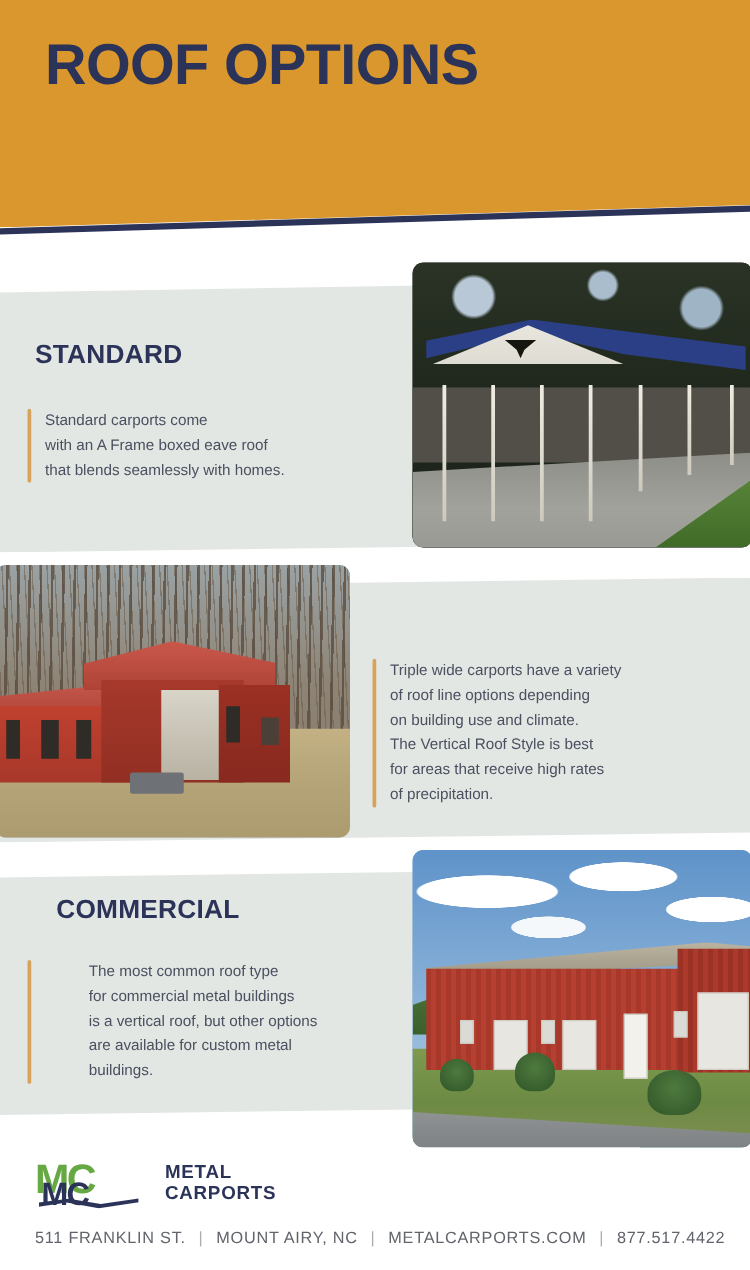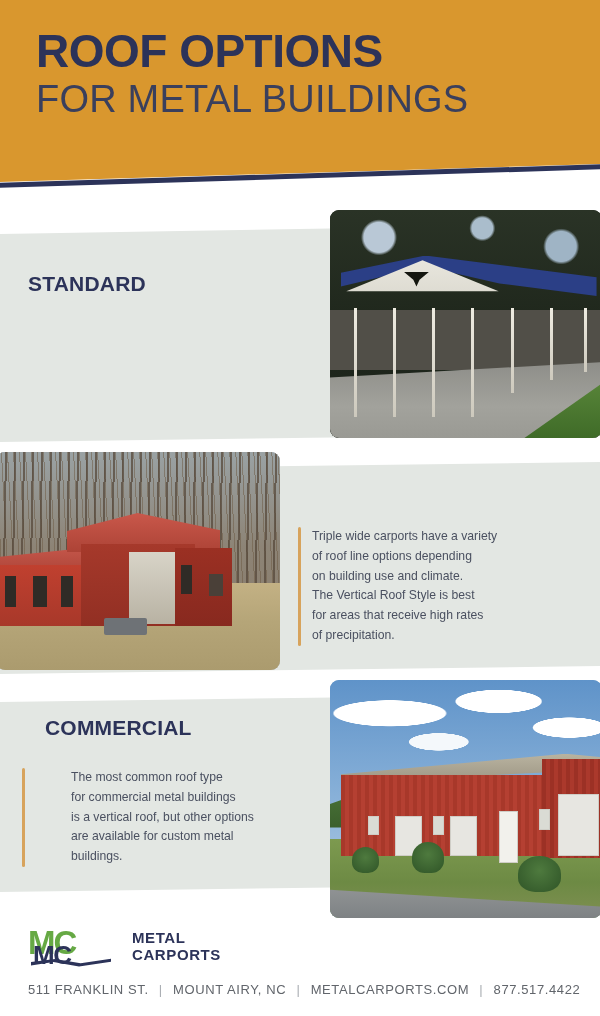--- a/index.html
+++ b/index.html
@@ -166,21 +166,20 @@
   .sep{ color:#A9ADB2; padding:0 6px; }
 </style>
 </head>
 <body>
 
 <div class="poster">
 
   <div class="header">
     <div class="header-inner">
       <div class="title-main">ROOF OPTIONS</div>
-      <div class="title-sub">FOR METAL BUILDINGS</div>
     </div>
   </div>
   <div class="diag-line"></div>
 
   <div class="panel panel-standard"></div>
 
   <div class="photo ph-std">
     <div class="std-sky"></div>
     <div class="std-fence"></div>
     <div class="std-drive"></div>
@@ -195,20 +194,23 @@
         <i style="left:96%;height:58%"></i>
     </div>
     <div class="std-roof"></div>
     <div class="std-gable"></div>
     <div class="std-gable-vent"></div>
   </div>
 
   <div class="sec-title" style="left:28px; top:272px;">STANDARD</div>
   <div class="body-wrap" style="left:22px; top:327px; width:280px;">
     <div class="accent-bar"></div>
+    <div class="body-text">Standard carports come
+with an A Frame boxed eave roof
+that blends seamlessly with homes.</div>
   </div>
 
   <div class="panel panel-triple"></div>
 
   <div class="photo ph-trip">
     <div class="tw-sky"></div>
     <div class="tw-trees"></div>
     <div class="tw-ground"></div>
     <div class="tw-roofL"></div>
     <div class="tw-bodyL"></div>

